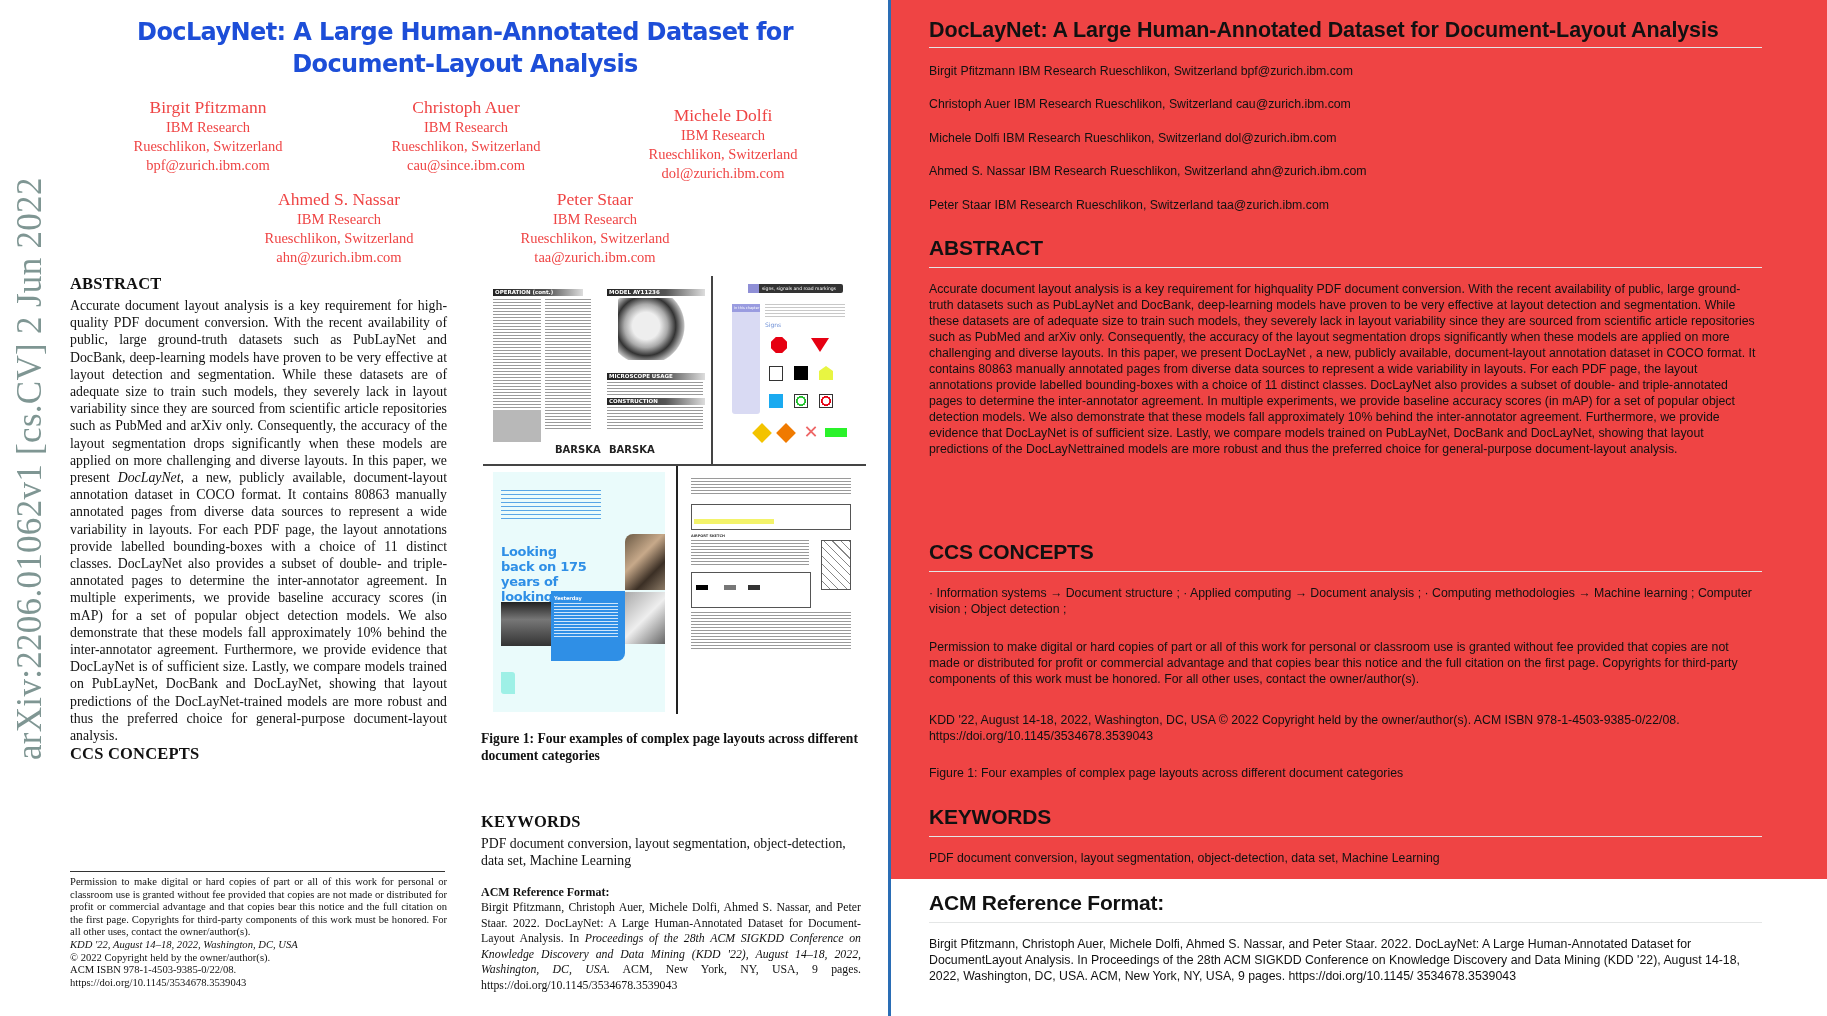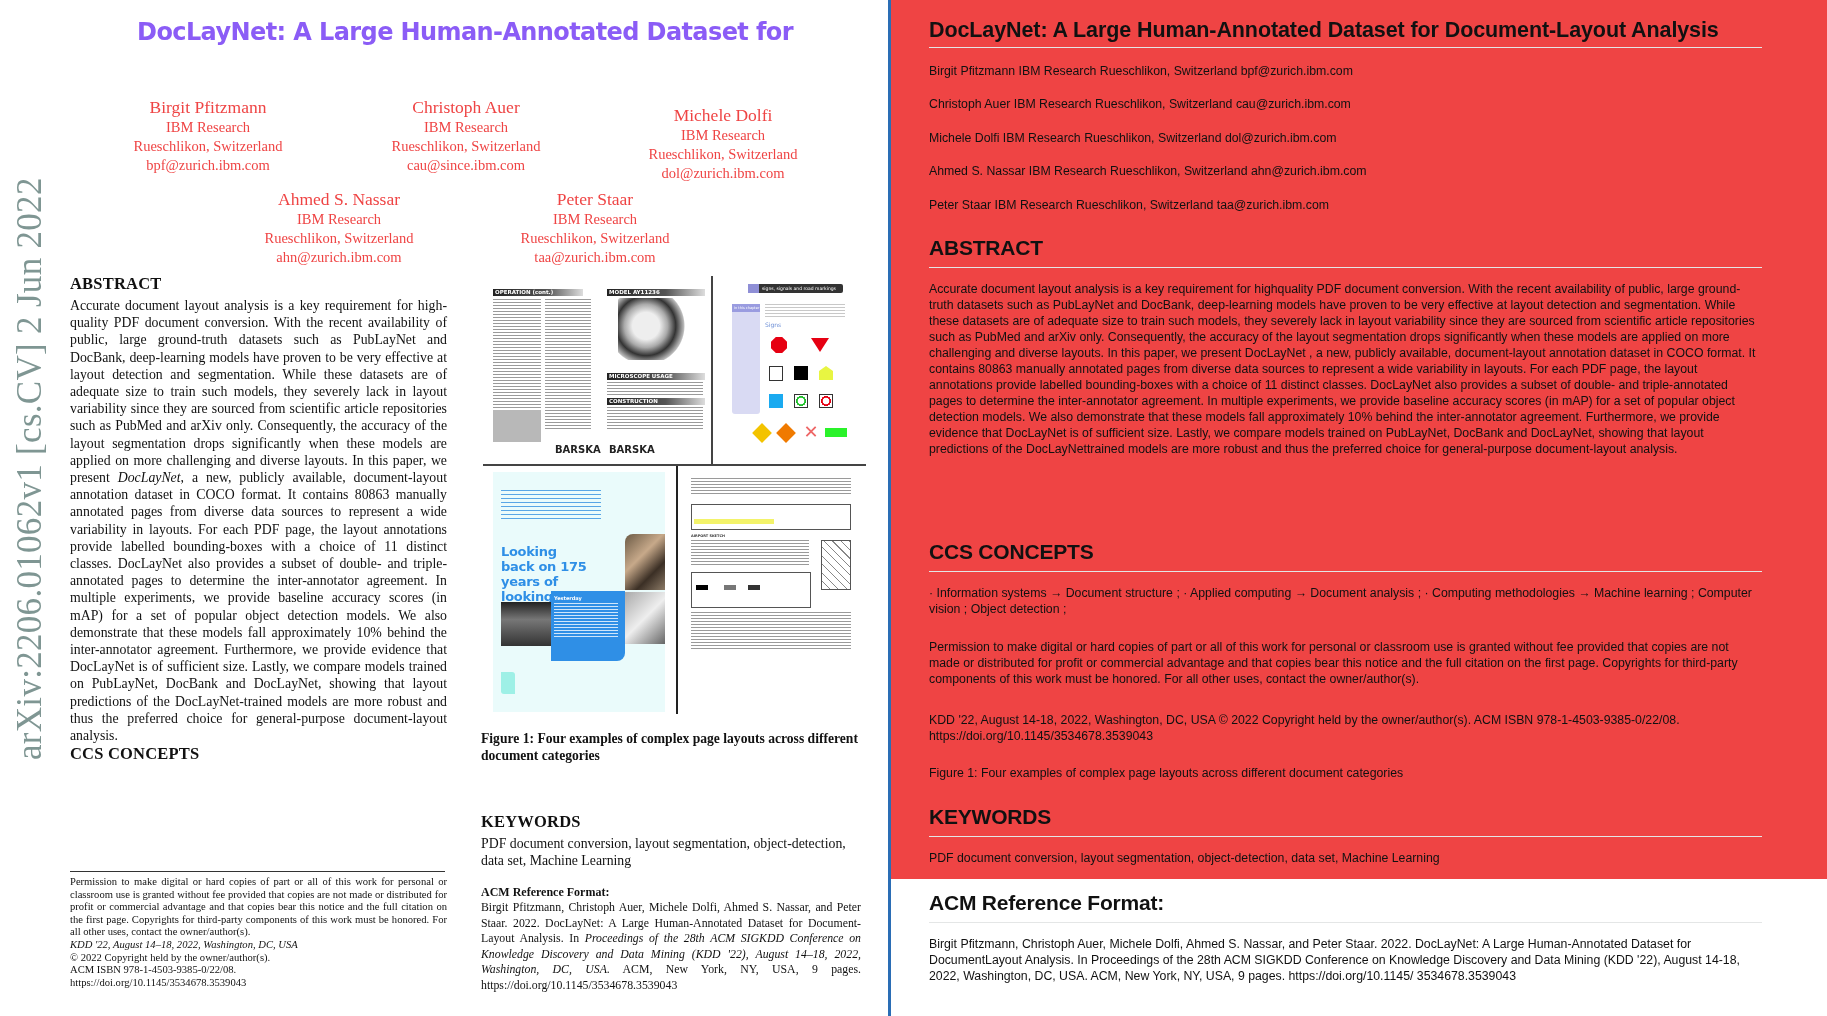--- a/index.html
+++ b/index.html
@@ -2,21 +2,21 @@
 <html><head>
 <meta charset="utf-8">
 <style>
   * { box-sizing: border-box; margin: 0; padding: 0; }
   html, body { width: 1827px; height: 1016px; overflow: hidden; background: #ffffff; }
   body { position: relative; color: #111; }
 
   
   .left { position: absolute; left: 0; top: 0; width: 888px; height: 1016px; background: #fff; font-family: "Liberation Serif", "DejaVu Serif", serif; }
   .arxiv { position: absolute; left: 10px; top: 760px; transform-origin: 0 0; transform: rotate(-90deg); font-size: 35px; color: #7f9693; white-space: nowrap; letter-spacing: 0.3px; font-family: "Liberation Serif", serif; }
-  .title { position: absolute; left: 120px; top: 16px; width: 690px; text-align: center; font-family: "DejaVu Sans", sans-serif; font-weight: bold; font-size: 24px; line-height: 32px; letter-spacing: -0.6px; color: #8b5cf6; }
+  .title { position: absolute; left: 120px; top: 16px; width: 690px; text-align: center; font-family: "DejaVu Sans", sans-serif; font-weight: bold; font-size: 24px; line-height: 32px; letter-spacing: -0.6px; color: #1d4ed8; }
   .author { position: absolute; width: 230px; text-align: center; font-size: 14.5px; line-height: 18.8px; color: #ef4444; }
   .author .aname { font-size: 17.5px; line-height: 22px; }
 
   .lcol { position: absolute; left: 70px; width: 377px; }
   .lh { font-family: "Liberation Serif", serif; font-weight: bold; font-size: 16.5px; letter-spacing: 0.2px; }
   .lbody { font-size: 13.8px; line-height: 17.2px; text-align: justify; hyphens: auto; color: #111; }
   .lbody.ccs { font-weight: bold; }
   .lbody.ccs i { font-weight: normal; }
   .lrule { position: absolute; left: 70px; top: 871px; width: 375px; border-top: 1px solid #333; }
   .lfoot { position: absolute; left: 70px; top: 876px; width: 377px; font-size: 10.6px; line-height: 12.6px; text-align: justify; color: #111; }
@@ -58,20 +58,21 @@
 </style>
 </head>
 <body>
 
 <div class="left">
 
   <div class="arxiv">arXiv:2206.01062v1  [cs.CV]  2 Jun 2022</div>
 
   <div class="title">
     <div>DocLayNet: A Large Human-Annotated Dataset for</div>
+    <div>Document-Layout Analysis</div>
   </div>
 
   <div class="author" style="left:93px; top:96px;">
     <div class="aname">Birgit Pfitzmann</div>
     <div>IBM Research</div>
     <div>Rueschlikon, Switzerland</div>
     <div>bpf@zurich.ibm.com</div>
   </div>
   <div class="author" style="left:351px; top:96px;">
     <div class="aname">Christoph Auer</div>

